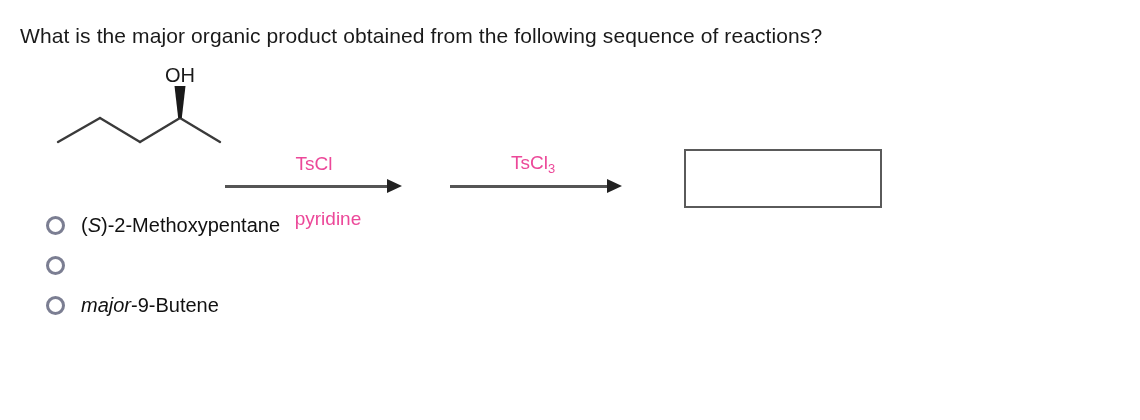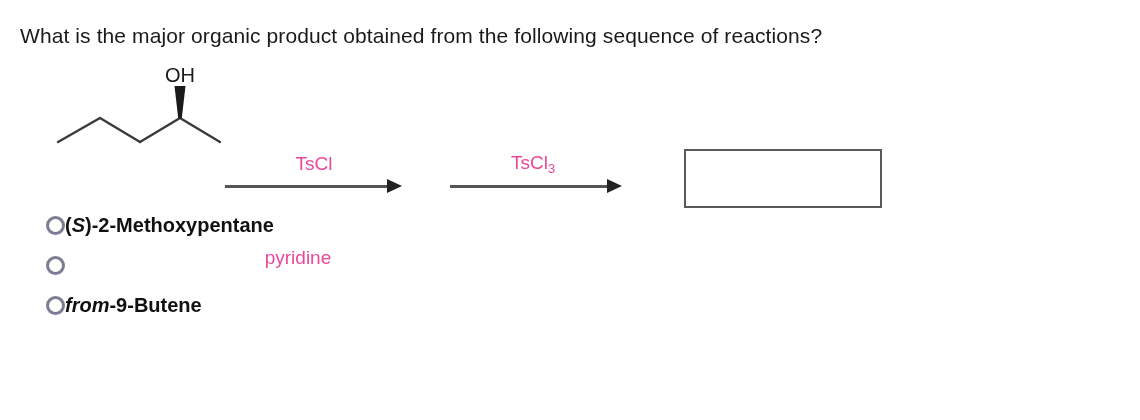--- a/index.html
+++ b/index.html
@@ -71,21 +71,21 @@
     vertical-align: -0.28em;
   }
 
   #arrow-1 { left: 225px; top: 112px; width: 178px; }
   #arrow-1 .arrow-line { width: 163px; }
   #arrow-1 .arrow-head { left: 162px; }
   #label-tscl {
     left: 225px; top: 93px; width: 178px;
   }
   #label-pyridine {
-    left: 209px; top: 148px; width: 178px; margin-top: 39px;
+    left: 239px; top: 148px; width: 178px;
   }
 
   #arrow-2 { left: 450px; top: 112px; width: 173px; }
   #arrow-2 .arrow-line { width: 158px; }
   #arrow-2 .arrow-head { left: 157px; }
   #label-naoch3 {
     left: 443px; top: 92px; width: 180px;
   }
 
   #product-box {
@@ -115,26 +115,25 @@
   .radio-icon {
     flex: 0 0 auto;
     width: 19px;
     height: 19px;
     border: 3px solid #7b7e92;
     border-radius: 50%;
     box-sizing: border-box;
     margin-left: 12px;
   }
   .option-label {
-    margin-left: 0;
+    margin-left: 16px;
     font-size: 20px;
     line-height: 24px;
     color: #111111;
     white-space: nowrap;
-    font-weight: bold;
   }
   .option-label i { font-style: italic; }
 </style>
 </head>
 <body>
 
 <div id="question-text">What is the major organic product obtained from the following sequence of reactions?</div>
 
 <div id="reaction-scheme">
 
@@ -179,16 +178,16 @@
     <div class="option-label"><span>(</span><i>S</i><span>)-2-Methoxypentane</span></div>
   </div>
 
   <div class="option-row">
     <div class="radio-icon"></div>
   </div>
 
 
   <div class="option-row">
     <div class="radio-icon"></div>
-    <div class="option-label"><span></span><i>from</i><span>-9-Butene</span></div>
+    <div class="option-label"><span></span><i>major</i><span>-9-Butene</span></div>
   </div>
 
 </div>
 
 </body></html>

